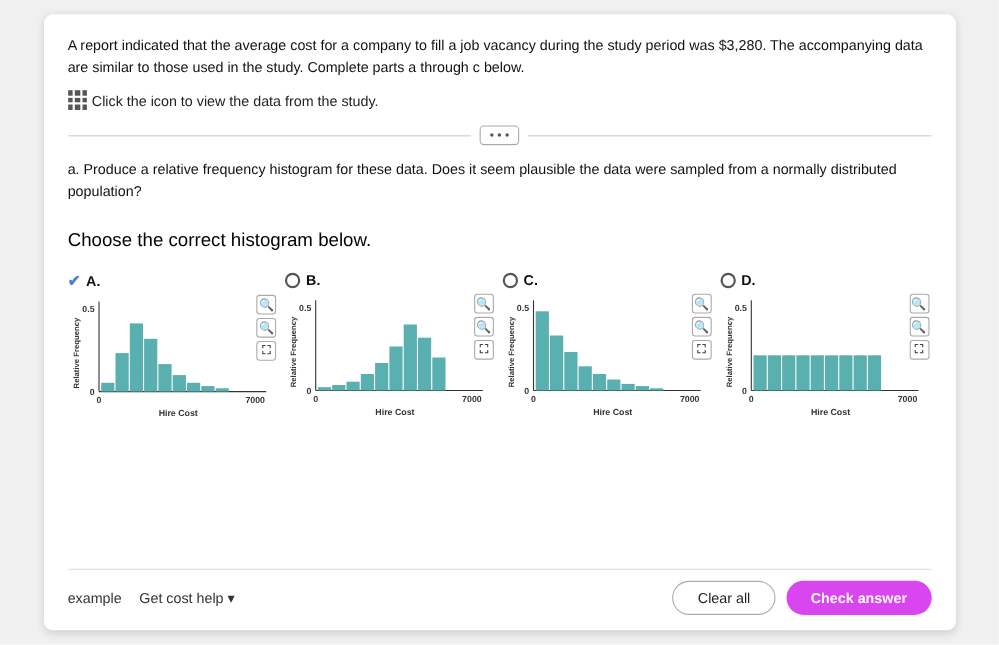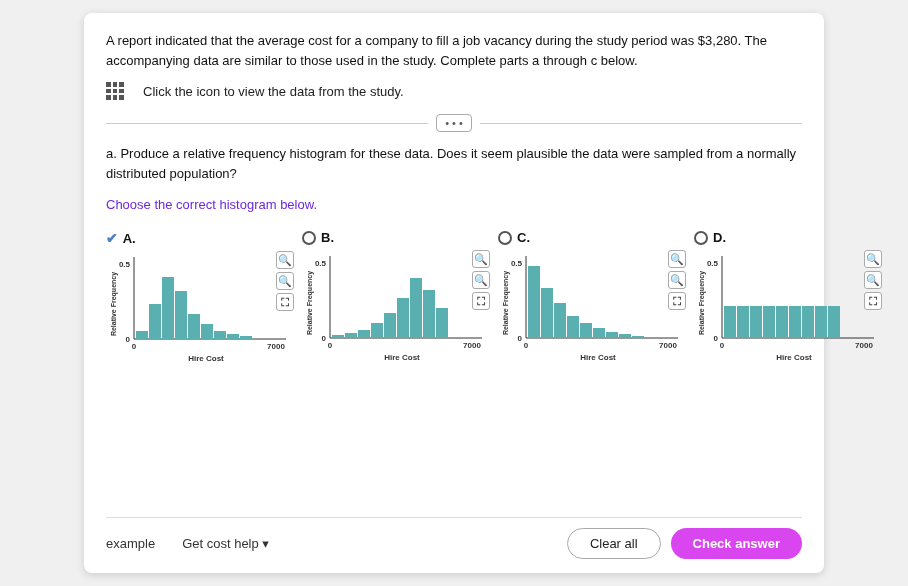--- a/index.html
+++ b/index.html
@@ -8,38 +8,38 @@
       background: #f0f0f0;
       width: 908px;
       height: 586px;
       overflow: hidden;
       display: flex;
       align-items: center;
       justify-content: center;
     }
     .card {
       background: #fff;
-      width: 740px;
+      width: 829px;
       min-height: 560px;
       border-radius: 8px;
       padding: 18px 22px 14px 22px;
       box-shadow: 0 2px 8px rgba(0,0,0,0.15);
       display: flex;
       flex-direction: column;
       gap: 10px;
     }
     .intro-text {
       font-size: 13px;
       line-height: 1.5;
       color: #111;
     }
     .click-icon-row {
       display: flex;
       align-items: center;
-      gap: 19px;
+      gap: 4px;
       font-size: 13px;
       color: #222;
       margin-top: 2px;
     }
     .grid-icon {
       width: 18px;
       height: 18px;
       display: inline-grid;
       grid-template-columns: 1fr 1fr 1fr;
       grid-template-rows: 1fr 1fr 1fr;
@@ -68,23 +68,23 @@
       font-size: 11px;
       color: #555;
       margin: 0 8px;
     }
     .question-text {
       font-size: 13px;
       line-height: 1.5;
       color: #111;
     }
     .choose-text {
-      font-size: 13px;
-      color: #6d28d9;
-      margin-top: 4px;
+      font-size: 17px;
+      color: #000000;
+      margin-top: 16px;
     }
     .histograms-row {
       display: flex;
       flex-direction: row;
       gap: 6px;
       margin-top: 8px;
       align-items: flex-start;
     }
     .histogram-option {
       display: flex;
@@ -152,21 +152,21 @@
       display: flex;
       flex-direction: row;
       align-items: center;
       justify-content: space-between;
       margin-top: auto;
       padding-top: 10px;
       border-top: 1px solid #ddd;
     }
     .footer-left {
       display: flex;
-      gap: 27px;
+      gap: 16px;
       align-items: center;
     }
     .footer-link {
       font-size: 13px;
       color: #333;
       cursor: pointer;
     }
     .footer-link-arrow {
       font-size: 13px;
       color: #333;

